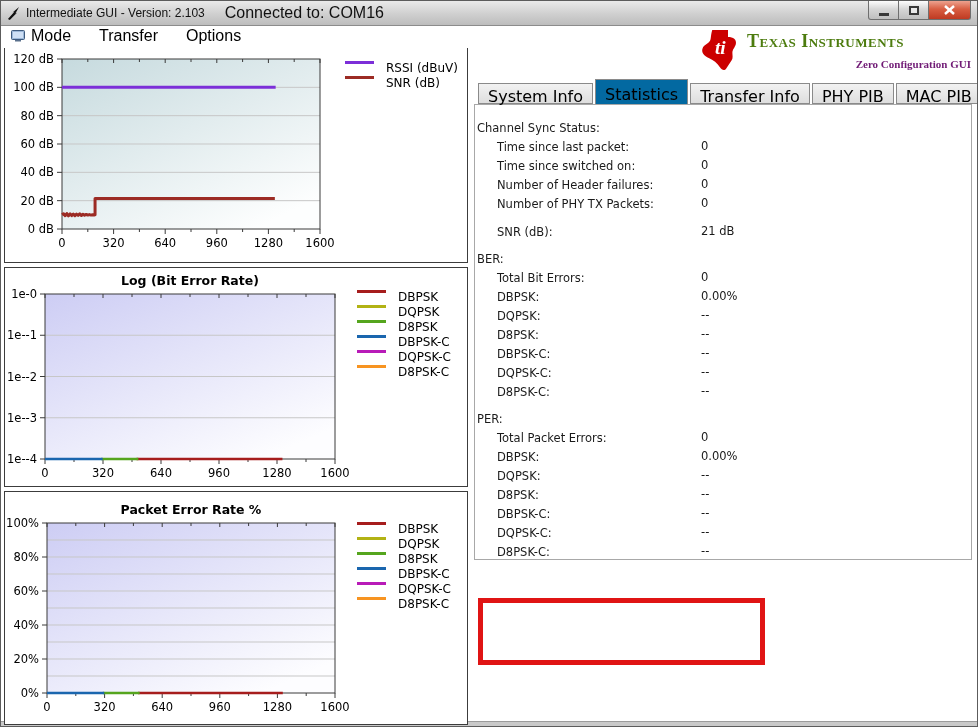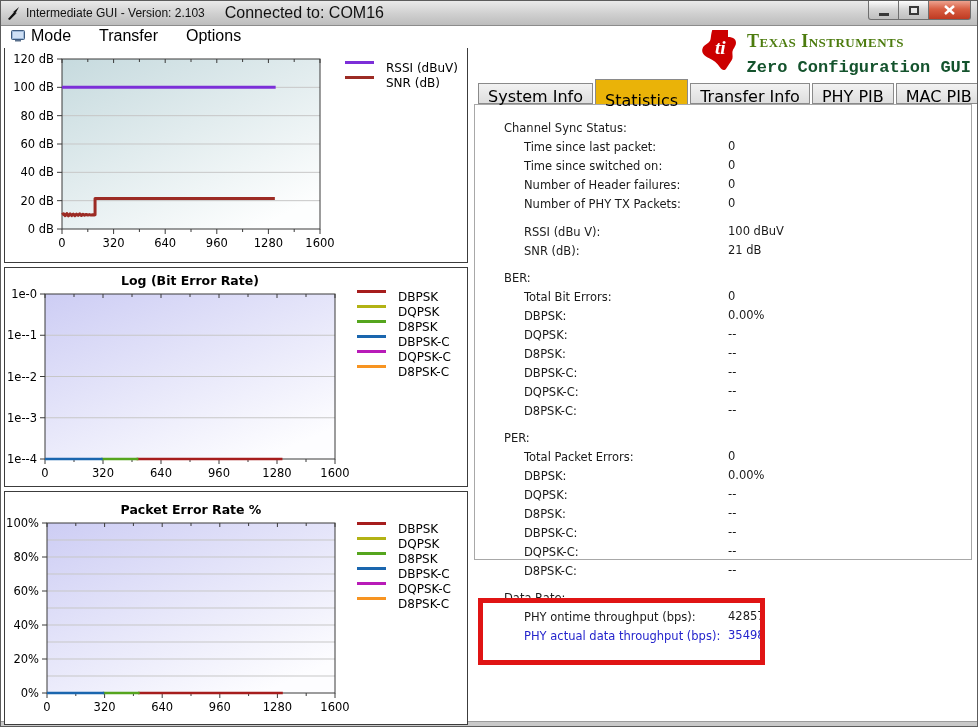--- a/index.html
+++ b/index.html
@@ -29,29 +29,29 @@
 #panel-2{left:3px;top:490px;width:464px;height:234px}
 .chart-box{position:absolute;left:0;top:0}
 .legend{position:absolute;display:flex;flex-direction:column}
 .legend-row{display:flex;align-items:flex-start;height:15px;gap:12px}
 .legend-line{width:29px;height:3px}
 .legend-label{font-size:12px;font-family:"DejaVu Sans",sans-serif;color:#000;white-space:nowrap}
 .ti-header{position:absolute;left:690px;top:26px;width:282px;height:54px;z-index:2}
 .ti-bug{position:absolute;left:8px;top:2px}
 .ti-company{position:absolute;left:56px;top:4px;font-family:"Liberation Serif",serif;
   font-variant:small-caps;font-weight:bold;font-size:18px;letter-spacing:.5px;color:#4d7c0f;white-space:nowrap}
-.ti-apptitle{position:absolute;right:2px;top:31px;font-family:Liberation Mono, monospace;
-  font-weight:bold;font-size:17px;color:#14532d;white-space:nowrap}
+.ti-apptitle{position:absolute;right:2px;top:31px;font-family:Liberation Serif, serif;
+  font-weight:bold;font-size:11px;color:#701a75;white-space:nowrap}
 .tab-strip{position:absolute;left:477px;top:82px;display:flex;align-items:flex-end;z-index:3}
 .tab{height:21px;padding:3px 9px;font-size:16px;font-family:"DejaVu Sans",sans-serif;
   border:1px solid #8a8a8a;background:linear-gradient(#f2f2f2,#dedede);margin-right:2px;
   color:#000;white-space:nowrap;cursor:default}
-.tab.active{height:25px;margin-top:-4px;padding-top:11px;background:#eab308;border-bottom:none;z-index:4;position:relative}
+.tab.active{height:25px;margin-top:-4px;padding-top:5px;background:#0369a1;border-bottom:none;z-index:4;position:relative}
 .tab-panel{position:absolute;left:473px;top:103px;width:498px;height:456px;background:#fff;
-  border:1px solid #a8a8a8;z-index:1;padding:14px 0 0 29px}
+  border:1px solid #a8a8a8;z-index:1;padding:14px 0 0 2px}
 .section{margin-bottom:9px}
 .sec-title{font-family:"DejaVu Sans",sans-serif;font-size:11.5px;color:#1a1a1a;line-height:18px}
 .stat-row{position:relative;padding-left:20px;line-height:18px}
 .stat-label{font-family:"DejaVu Sans",sans-serif;font-size:11.5px;color:#1a1a1a}
 .stat-value{position:absolute;left:224px;top:0;font-family:"DejaVu Sans",sans-serif;font-size:11.5px;color:#1a1a1a}
 .hl{color:var(--hl)}
 .annotation-box{position:absolute;left:477px;top:597px;width:287px;height:67px;
   border:5px solid var(--annot);z-index:5;pointer-events:none}
 .bottom-frame{position:absolute;left:0;top:720px;width:100%;height:7px;background:#c9c9c9;border-top:1px solid #9b9b9b;z-index:0}
 </style>
@@ -366,21 +366,20 @@
   <div class="tab-panel">
     <div>
         <div class="section">
           <div class="sec-title">Channel Sync Status:</div>
           <div class="stat-row"><span class="stat-label">Time since last packet:</span><span class="stat-value">0</span></div>
           <div class="stat-row"><span class="stat-label">Time since switched on:</span><span class="stat-value">0</span></div>
           <div class="stat-row"><span class="stat-label">Number of Header failures:</span><span class="stat-value">0</span></div>
           <div class="stat-row"><span class="stat-label">Number of PHY TX Packets:</span><span class="stat-value">0</span></div>
         </div>
         <div class="section">
-          <div class="stat-row"><span class="stat-label">RSSI (dBu V):</span><span class="stat-value">100 dBuV</span></div>
           <div class="stat-row"><span class="stat-label">SNR (dB):</span><span class="stat-value">21 dB</span></div>
         </div>
         <div class="section">
           <div class="sec-title">BER:</div>
           <div class="stat-row"><span class="stat-label">Total Bit Errors:</span><span class="stat-value">0</span></div>
           <div class="stat-row"><span class="stat-label">DBPSK:</span><span class="stat-value">0.00%</span></div>
           <div class="stat-row"><span class="stat-label">DQPSK:</span><span class="stat-value">--</span></div>
           <div class="stat-row"><span class="stat-label">D8PSK:</span><span class="stat-value">--</span></div>
           <div class="stat-row"><span class="stat-label">DBPSK-C:</span><span class="stat-value">--</span></div>
           <div class="stat-row"><span class="stat-label">DQPSK-C:</span><span class="stat-value">--</span></div>
@@ -389,24 +388,19 @@
         <div class="section">
           <div class="sec-title">PER:</div>
           <div class="stat-row"><span class="stat-label">Total Packet Errors:</span><span class="stat-value">0</span></div>
           <div class="stat-row"><span class="stat-label">DBPSK:</span><span class="stat-value">0.00%</span></div>
           <div class="stat-row"><span class="stat-label">DQPSK:</span><span class="stat-value">--</span></div>
           <div class="stat-row"><span class="stat-label">D8PSK:</span><span class="stat-value">--</span></div>
           <div class="stat-row"><span class="stat-label">DBPSK-C:</span><span class="stat-value">--</span></div>
           <div class="stat-row"><span class="stat-label">DQPSK-C:</span><span class="stat-value">--</span></div>
           <div class="stat-row"><span class="stat-label">D8PSK-C:</span><span class="stat-value">--</span></div>
         </div>
-        <div class="section">
-          <div class="sec-title">Data Rate:</div>
-          <div class="stat-row"><span class="stat-label">PHY ontime throughput (bps):</span><span class="stat-value">42857</span></div>
-          <div class="stat-row"><span class="stat-label hl">PHY actual data throughput (bps):</span><span class="stat-value hl">35498</span></div>
-        </div>
       </div>
   </div>
 
   <div class="annotation-box"></div>
 
   <div class="bottom-frame"></div>
 </div>
 
 </body></html>

